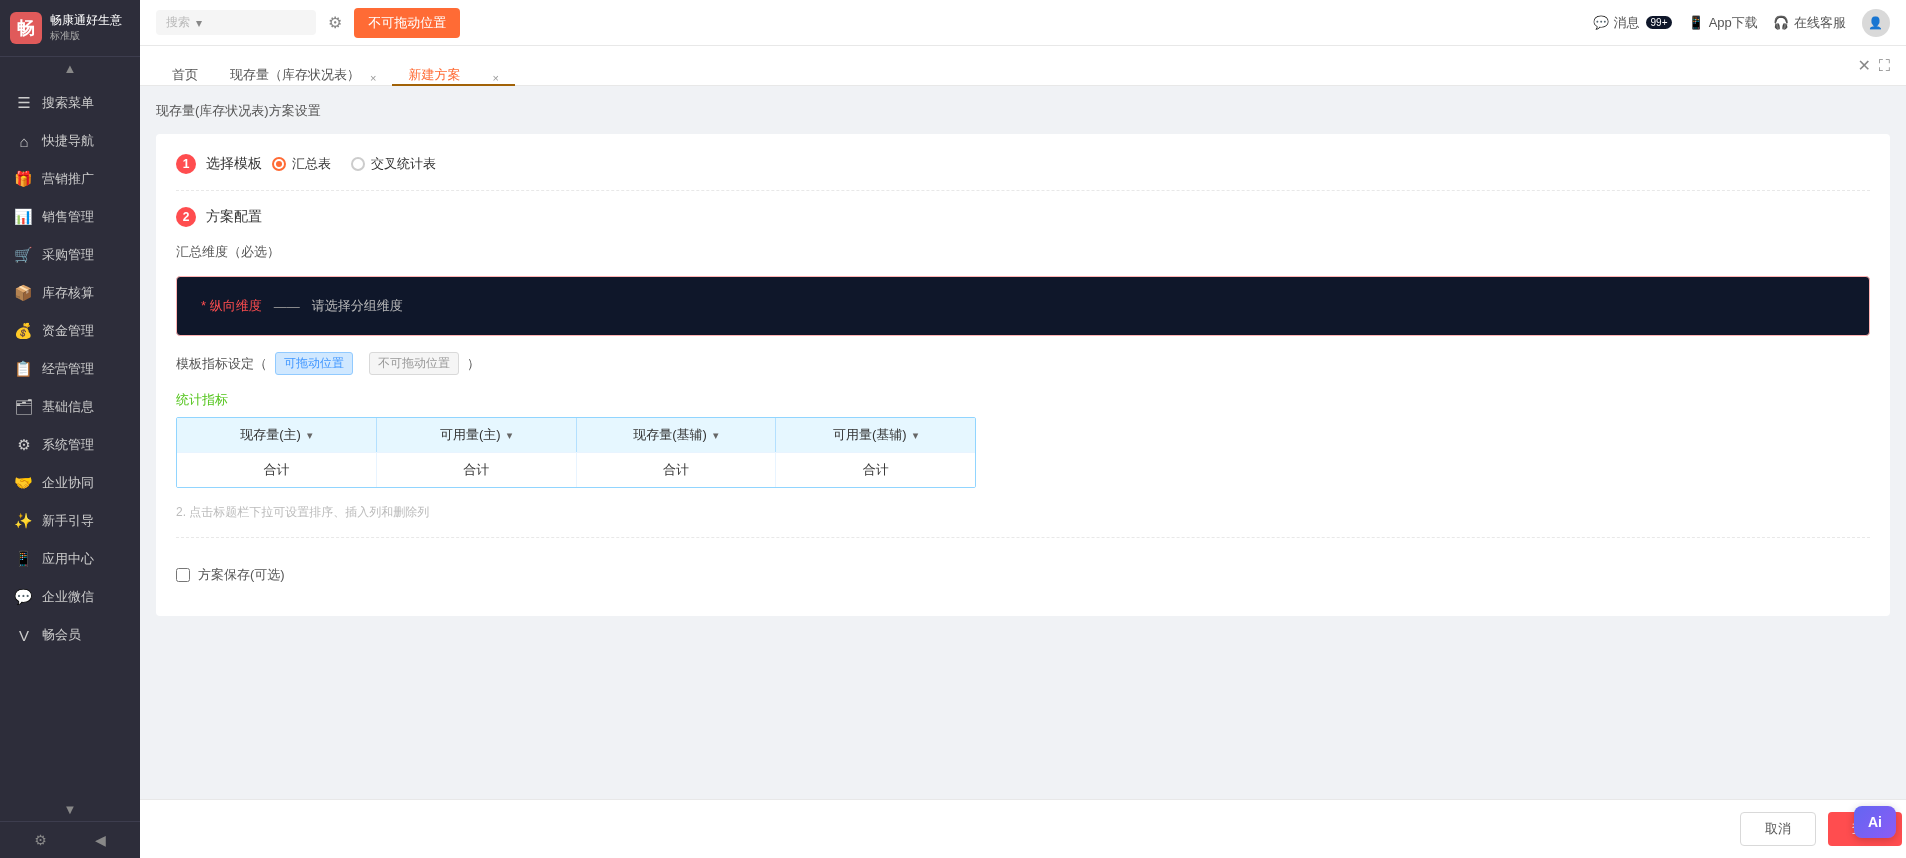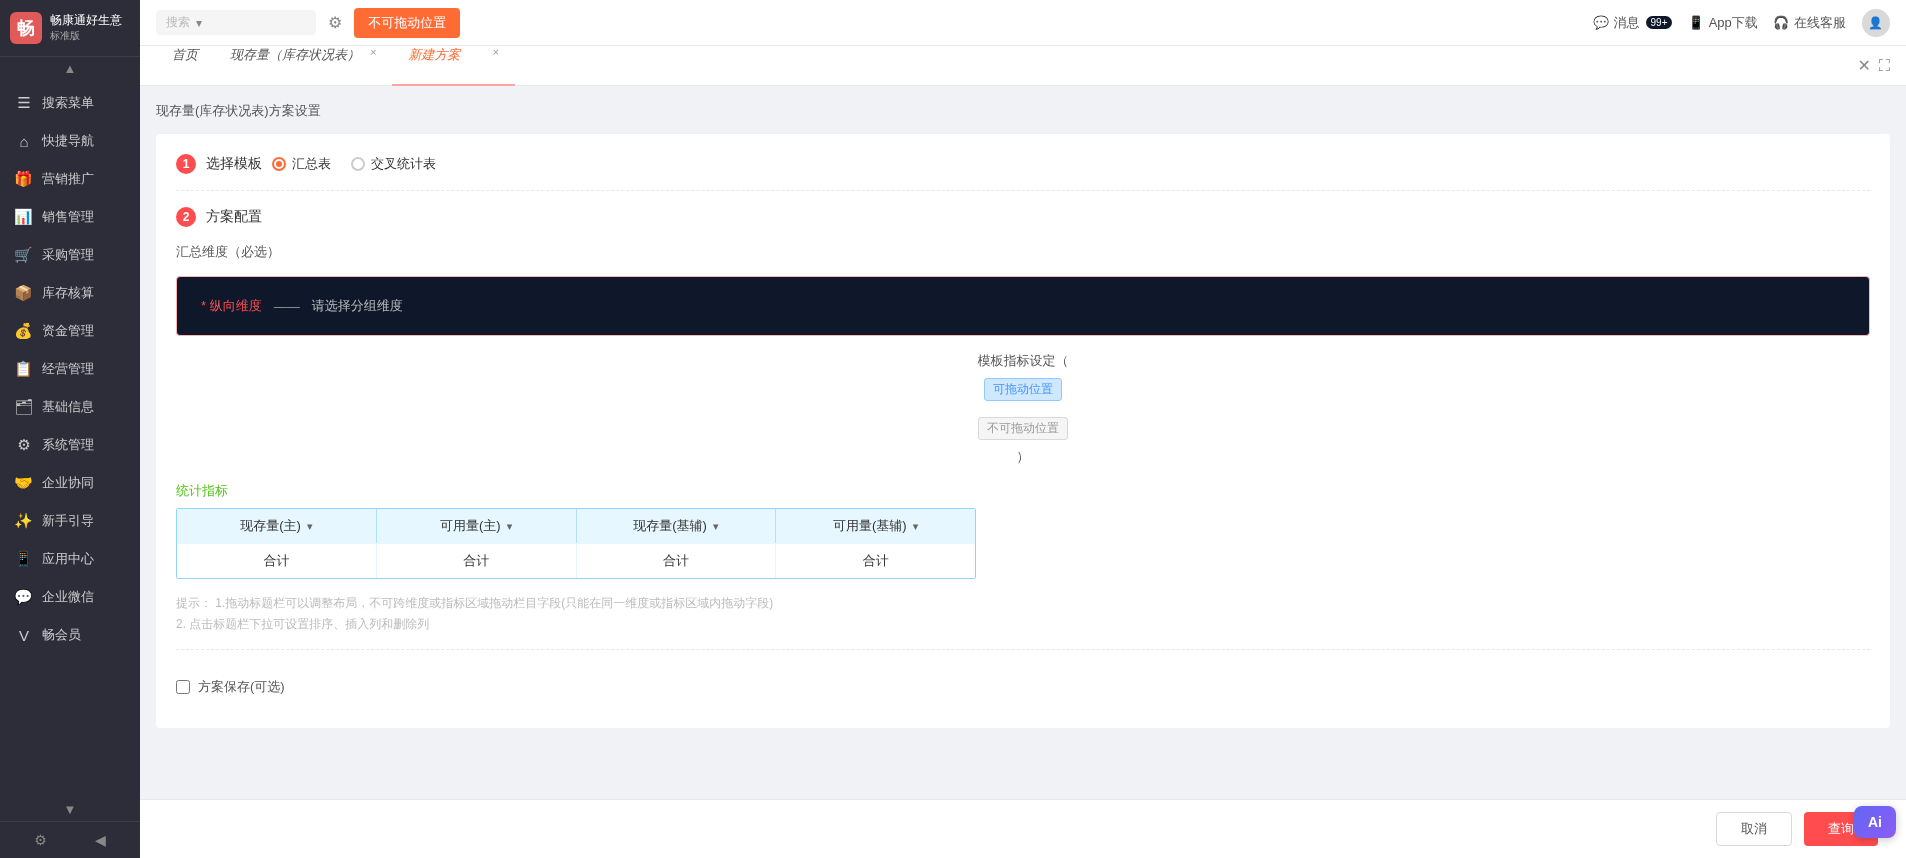--- a/index.html
+++ b/index.html
@@ -105,28 +105,28 @@
       background: #fff;
       display: flex;
       align-items: center;
       padding: 0 16px;
       border-bottom: 1px solid #e8e8e8;
       height: 40px;
       flex-shrink: 0;
       gap: 0;
     }
     .tab-item {
-      display: flex; align-items: flex-start; gap: 6px;
+      display: flex; align-items: flex-end; gap: 6px;
       padding: 0 16px; height: 40px; cursor: pointer;
       border-bottom: 2px solid transparent;
-      color: #555; font-size: 13px; font-style: italic;
+      color: #555; font-size: 13px;
     }
     .tab-item.active {
       color: #ff6b35;
-      border-bottom: 2px solid #fca5a5;
+      border-bottom: 2px solid #a16207;
       gap: 28px;
     }
     .tab-item-close {
       color: #999; font-size: 11px; cursor: pointer; margin-left: 4px;
     }
     .tabs-right { margin-left: auto; display: flex; align-items: center; gap: 8px; }
     .tab-window-btn { color: #888; cursor: pointer; font-size: 16px; }
 
     
     .content {
@@ -174,21 +174,21 @@
       background: #0f172a; border: 1px solid #ffb3b3; border-radius: 4px;
       padding: 20px 24px; margin-bottom: 16px;
     }
     .dimension-row { display: flex; align-items: center; gap: 12px; }
     .dimension-label { color: #ff4d4f; font-size: 13px; }
     .dimension-dash { color: #999; }
     .dimension-placeholder { color: #bbb; font-size: 13px; }
 
     
     .indicator-settings { margin-bottom: 16px; }
-    .indicator-settings-label { font-size: 13px; color: #555; margin-bottom: 10px; display: flex; align-items: center; gap: 8px; flex-direction: column; }
+    .indicator-settings-label { font-size: 13px; color: #555; margin-bottom: 10px; display: flex; align-items: center; gap: 8px; }
     .draggable-badge {
       background: #d0e8ff; border: 1px solid #91caff;
       padding: 2px 8px; border-radius: 3px; font-size: 12px; color: #4096ff;
     }
     .non-draggable-badge {
       background: #f5f5f5; border: 1px solid #d9d9d9;
       padding: 2px 8px; border-radius: 3px; font-size: 12px; color: #999;
     }
 
     
@@ -227,21 +227,21 @@
       display: flex; align-items: center; gap: 8px;
       padding: 12px 0; font-size: 13px; color: #555;
     }
     .save-checkbox {
       width: 14px; height: 14px; border: 1px solid #ccc; background: white; cursor: pointer;
     }
 
     
     .footer-bar {
       background: white; border-top: 1px solid #e8e8e8;
-      padding: 12px 28px; display: flex; justify-content: flex-end; gap: 12px;
+      padding: 12px 4px; display: flex; justify-content: flex-end; gap: 12px;
       flex-shrink: 0;
     }
     .btn-cancel {
       background: white; border: 1px solid #d9d9d9; color: #555;
       padding: 7px 24px; border-radius: 4px; cursor: pointer; font-size: 13px;
     }
     .btn-query {
       background: #ff4d4f; border: none; color: white;
       padding: 7px 24px; border-radius: 4px; cursor: pointer; font-size: 13px;
     }
@@ -458,21 +458,20 @@
         </div>
         <div class="stats-table-row">
           <div class="stats-cell">合计</div>
           <div class="stats-cell">合计</div>
           <div class="stats-cell">合计</div>
           <div class="stats-cell">合计</div>
         </div>
       </div>
 
       <div class="tips-section">
-        <div class="tips-item">提示：   1.拖动标题栏可以调整布局，不可跨维度或指标区域拖动栏目字段(只能在同一维度或指标区域内拖动字段)</div>
         <div class="tips-item">         2. 点击标题栏下拉可设置排序、插入列和删除列</div>
       </div>
 
       <hr class="divider">
 
       <div class="save-option">
         <input type="checkbox" class="save-checkbox" style="">
         <span>方案保存(可选)</span>
       </div>
 

